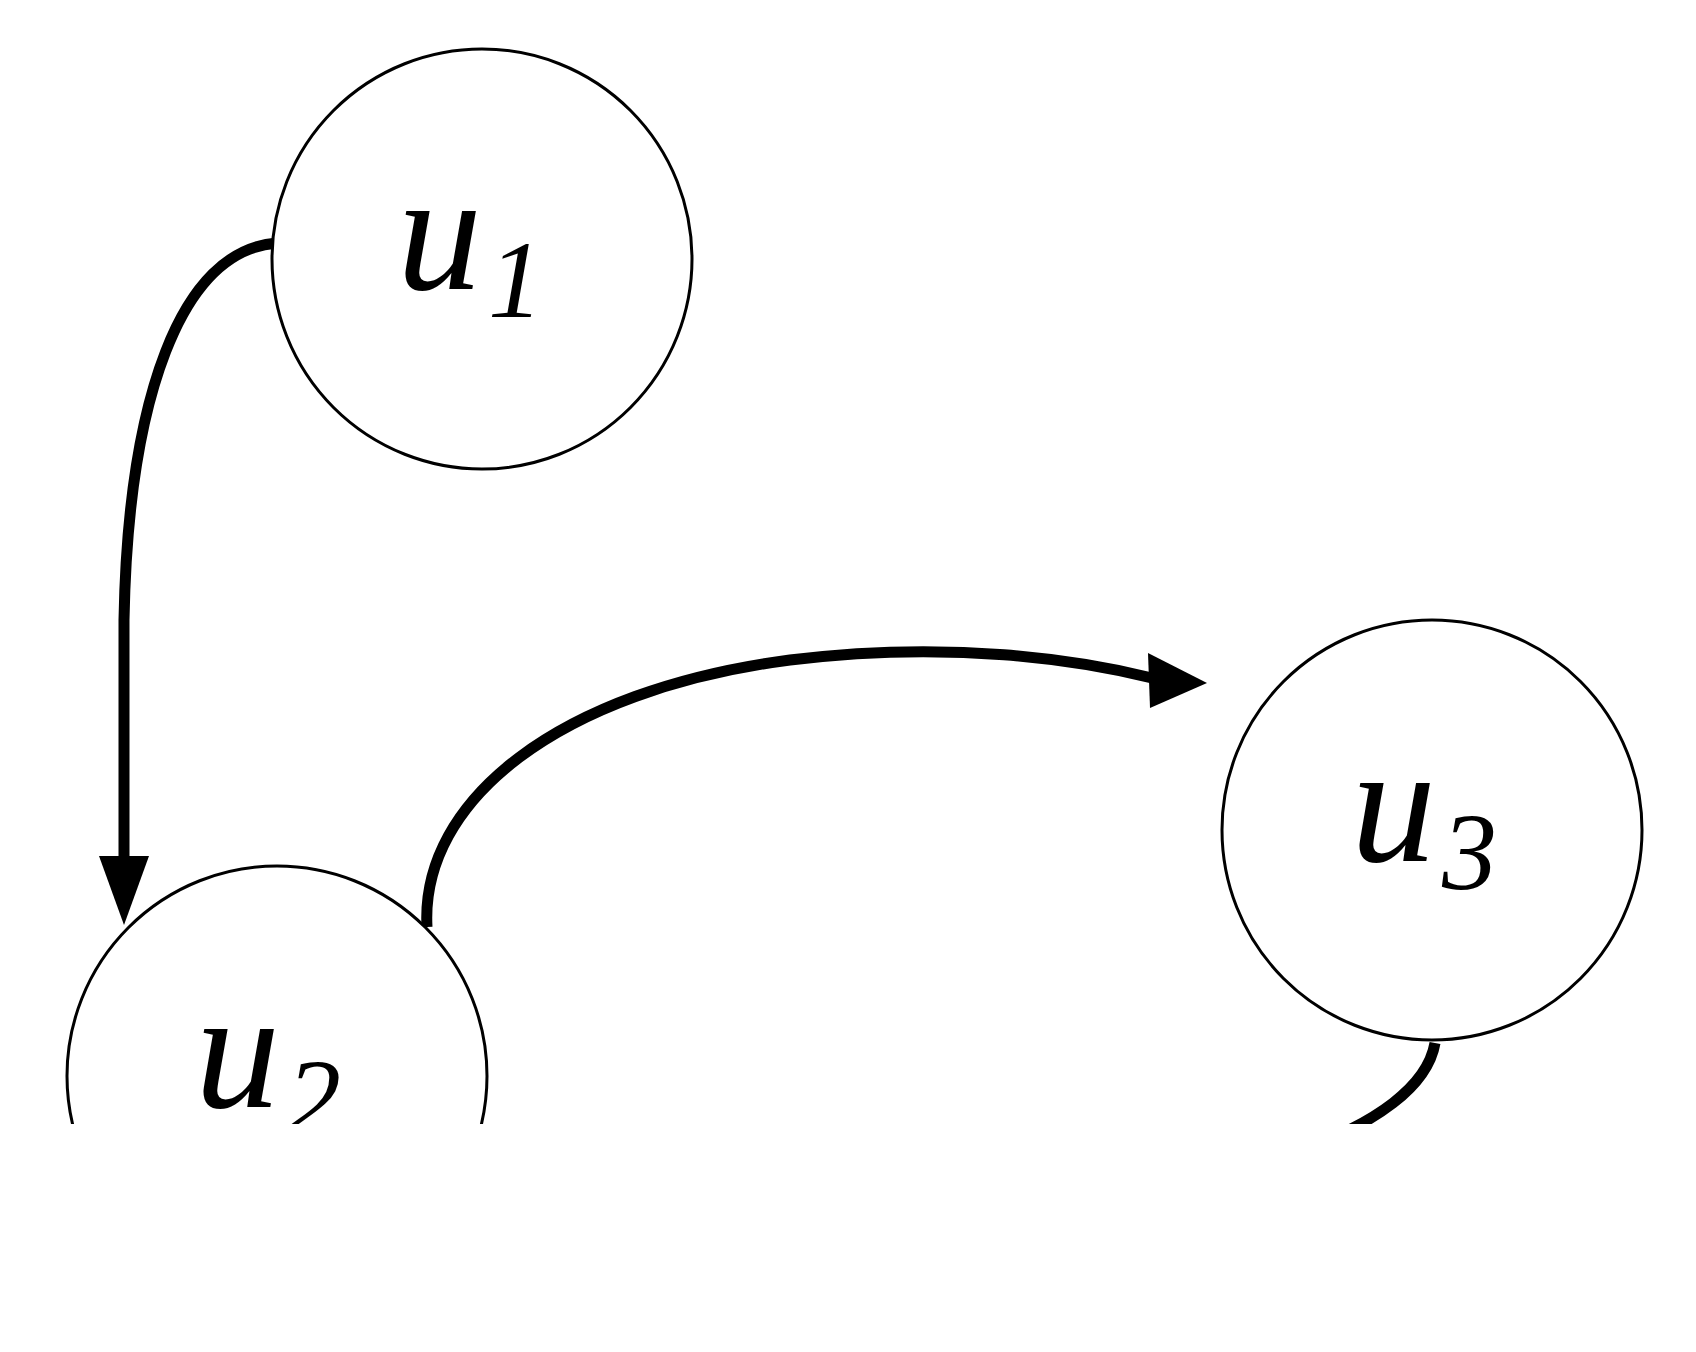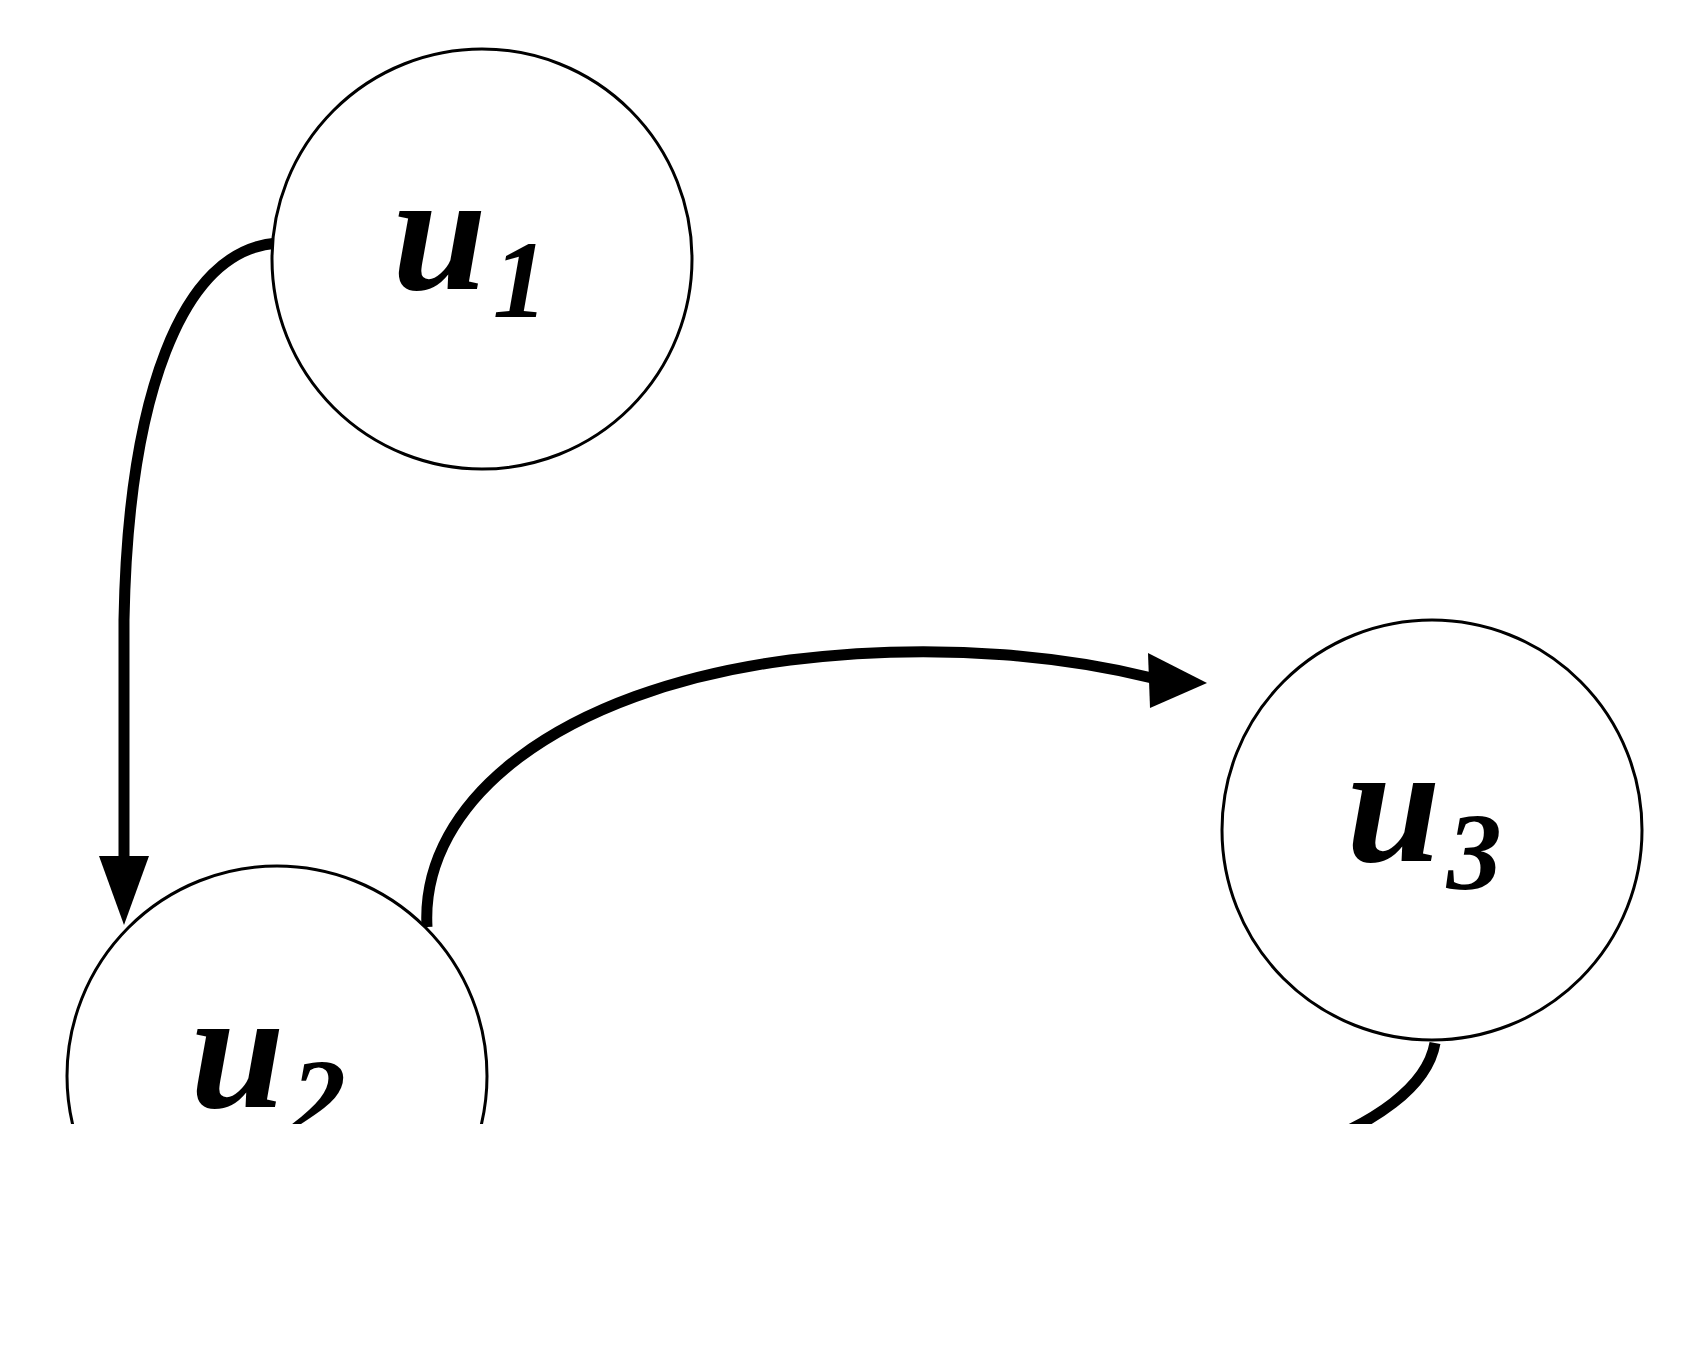--- a/index.html
+++ b/index.html
@@ -10,21 +10,20 @@
   }
   body {
     font-family: "Liberation Serif", serif;
   }
   #canvas-wrap {
     position: relative;
     width: 1696px;
     height: 1124px;
     background: #ffffff;
     overflow: hidden;
-    font-weight: bold;
   }
   svg#graph {
     display: block;
     width: 1696px;
     height: 1352px;
     background: #ffffff;
   }
   .node-circle {
     fill: #ffffff;
     stroke: #000000;

